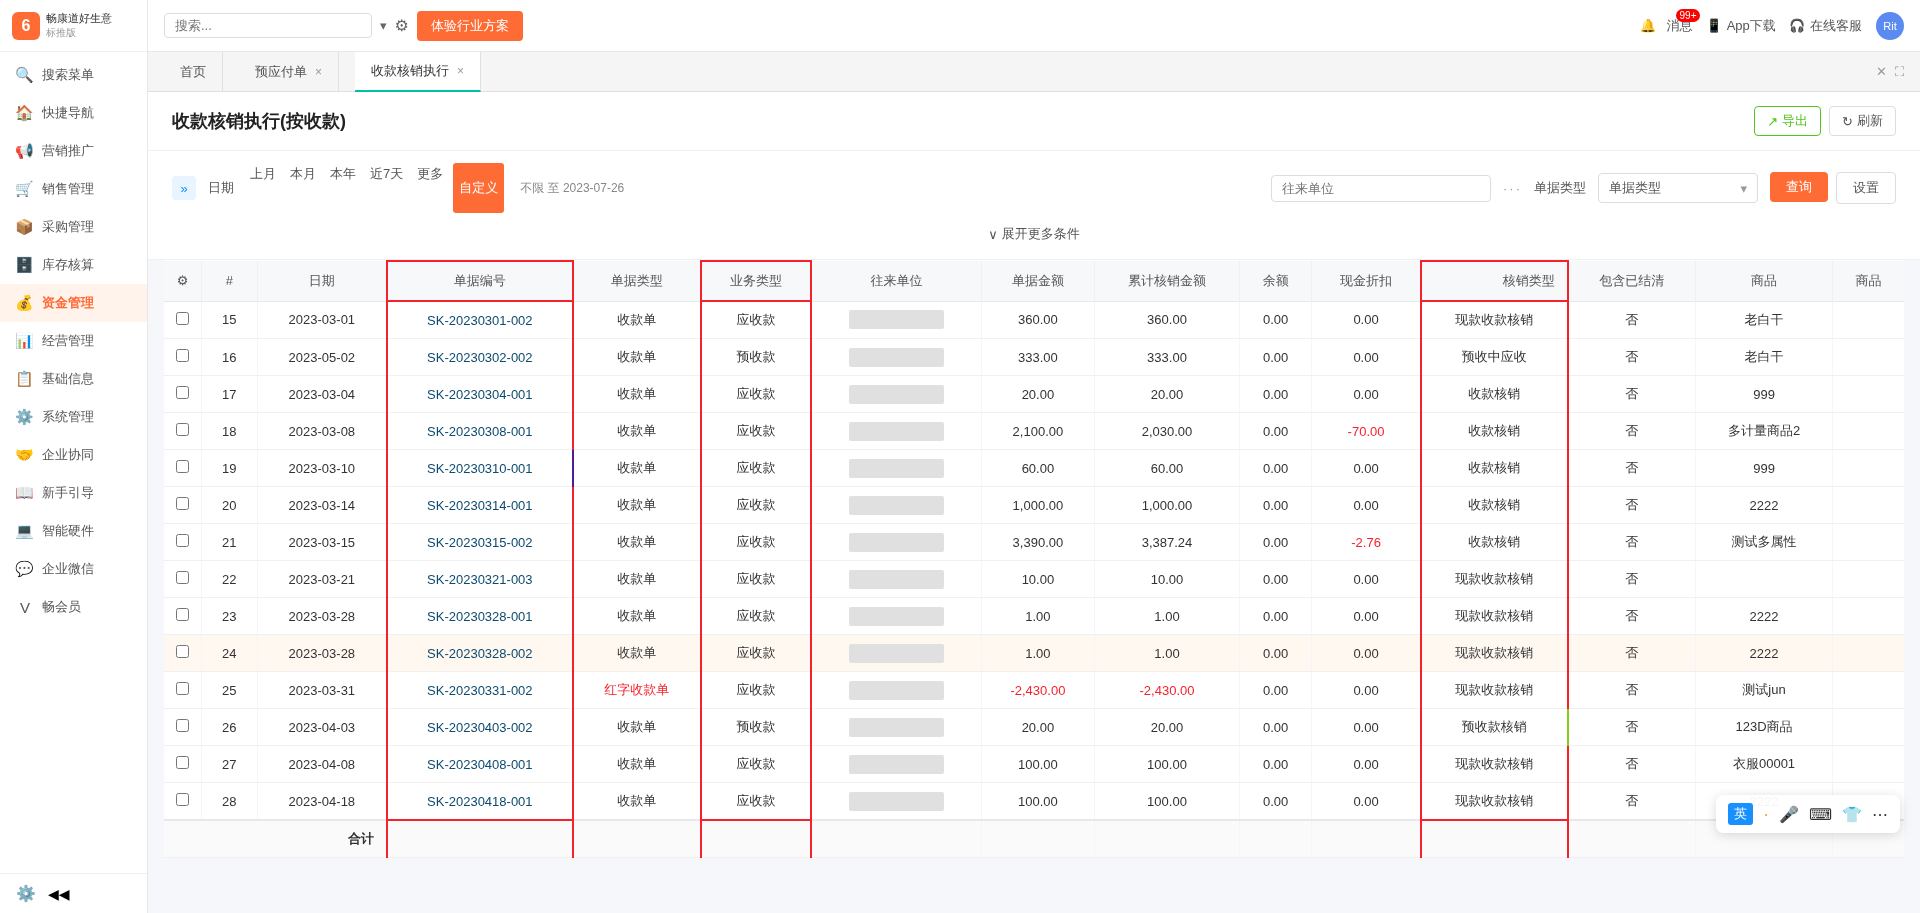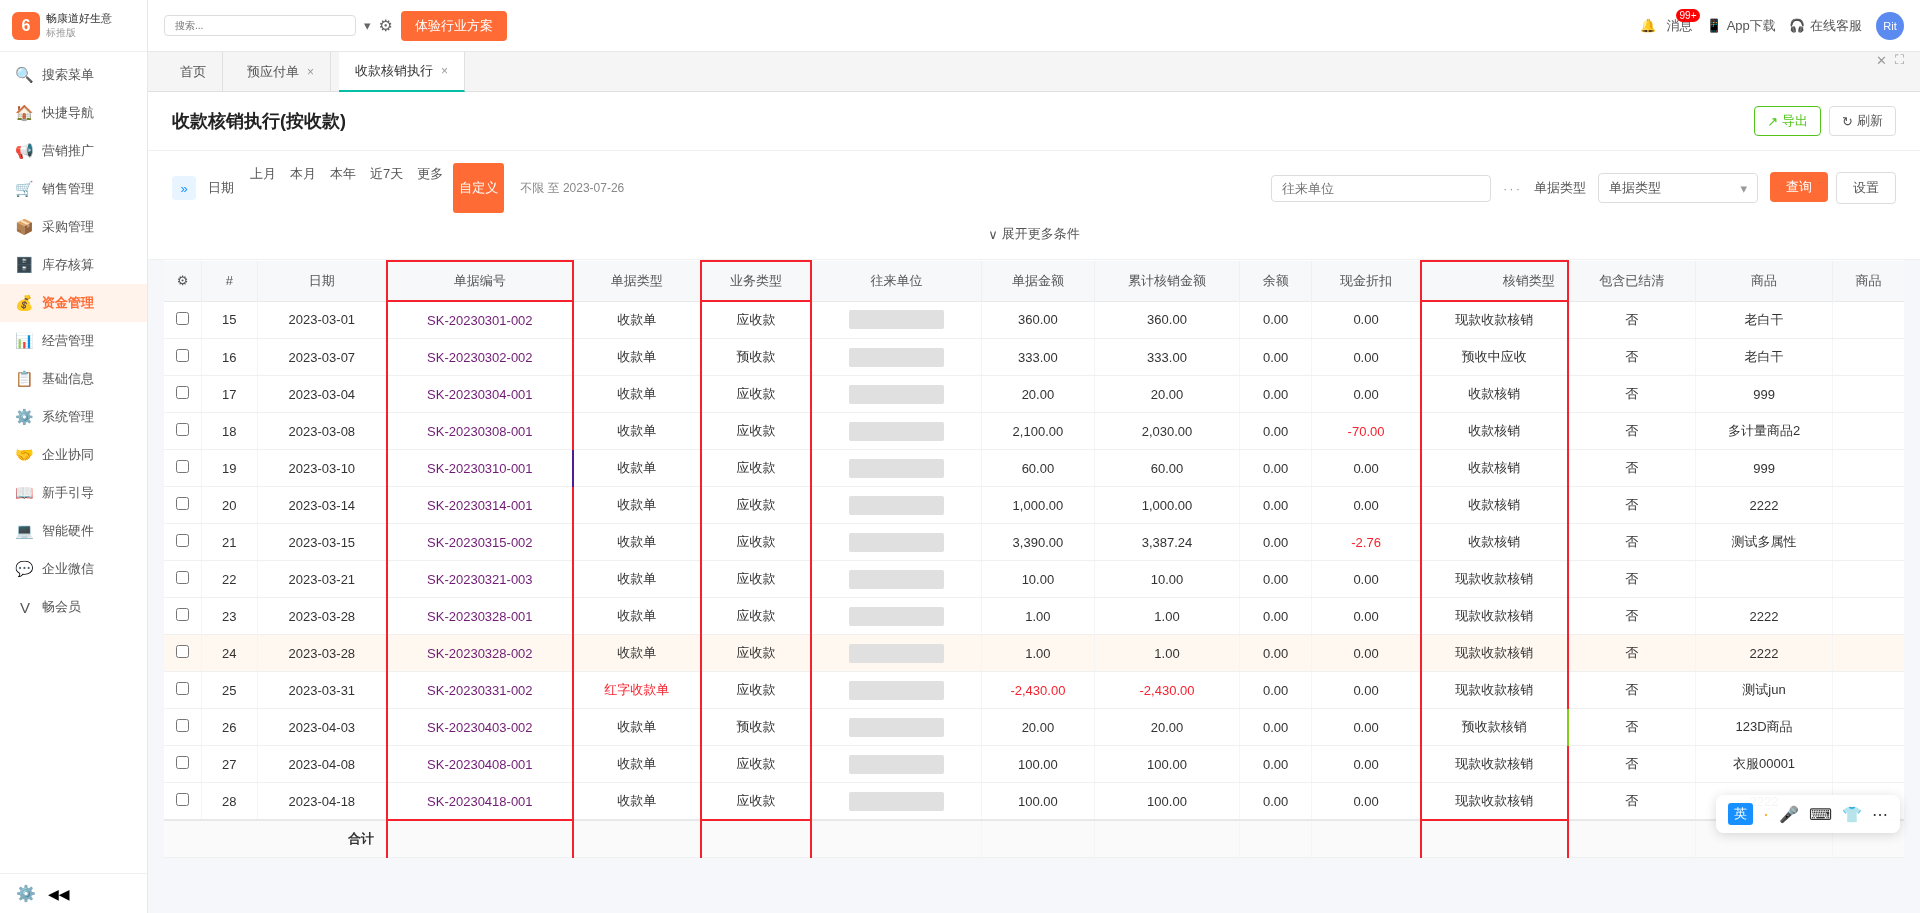--- a/index.html
+++ b/index.html
@@ -57,46 +57,46 @@
       height: 52px;
       background: #fff;
       display: flex; align-items: center;
       padding: 0 16px;
       border-bottom: 1px solid #e8e8e8;
       gap: 12px;
     }
     .topbar-breadcrumb { display: flex; align-items: center; gap: 8px; flex: 1; }
     .topbar-input {
       border: 1px solid #ddd; border-radius: 4px;
-      padding: 4px 10px; font-size: 10px;
-      width: 192px; color: #ccc;
+      padding: 4px 10px; font-size: 13px;
+      width: 208px; color: #ccc;
     }
     .topbar-dropdown { color: #666; cursor: pointer; }
     .topbar-gear { color: #666; cursor: pointer; font-size: 16px; }
     .topbar-btn-orange {
       background: #ff6b35; color: white;
       border: none; border-radius: 4px;
       padding: 6px 14px; cursor: pointer; font-size: 13px;
     }
     .topbar-right { display: flex; align-items: center; gap: 14px; color: #555; font-size: 13px; }
     .topbar-badge-wrap { position: relative; cursor: pointer; }
     .topbar-badge {
       position: absolute; top: -8px; right: -8px;
       background: red; color: white; font-size: 10px;
       border-radius: 8px; padding: 1px 4px; min-width: 16px; text-align: center;
     }
 
     
     .tabbar {
       height: 40px;
       background: #f5f5f5;
-      display: flex; align-items: flex-start;
+      display: flex; align-items: center;
       padding: 0 16px;
       border-bottom: 1px solid #e0e0e0;
-      gap: 8px;
+      gap: 16px;
     }
     .tab {
       height: 40px;
       display: flex; align-items: center;
       padding: 0 16px;
       cursor: pointer;
       font-size: 13px;
       color: #555;
       border-right: 1px solid #e0e0e0;
       white-space: nowrap;
@@ -201,21 +201,21 @@
     td {
       padding: 9px 12px;
       text-align: center;
       color: #333;
       border-bottom: 1px solid #f0f0f0;
       border-right: 1px solid #f5f5f5;
       white-space: nowrap;
     }
     td:last-child { border-right: none; }
     tr.highlighted td { background: #fff8f0; }
-    .link-text { color: #701a75; cursor: pointer; text-decoration: none; }
+    .link-text { color: #0c4a6e; cursor: pointer; text-decoration: none; }
     .text-red { color: #f5222d; }
     .col-settings { width: 36px; }
 
     
     .table-footer td { background: #fafafa; font-weight: bold; border-top: 2px solid #e8e8e8; }
 
     
     ::-webkit-scrollbar { width: 6px; height: 6px; }
     ::-webkit-scrollbar-thumb { background: #ccc; border-radius: 3px; }
     ::-webkit-scrollbar-track { background: #f5f5f5; }
@@ -461,21 +461,21 @@
       <td>0.00</td>
       <td class="">0.00</td>
       <td style="border-left: 2px solid rgb(245, 34, 45); border-right: 2px solid rgb(245, 34, 45); border-top: 2px solid rgb(245, 34, 45);">现款收款核销</td>
       <td>否</td>
       <td>老白干</td>
       <td></td>
     </tr>
             <tr>
       <td><input type="checkbox" style=""></td>
       <td>16</td>
-      <td>2023-03-07</td>
+      <td>2023-05-02</td>
       <td style="border-left: 2px solid #f5222d; border-right: 2px solid #f5222d;"><a href="#" class="link-text">SK-20230302-002</a></td>
       <td class="">收款单</td>
       <td style="border-left: 2px solid #f5222d; border-right: 2px solid #f5222d;">预收款</td>
       <td><span style="background:#e0e0e0;color:#e0e0e0;border-radius:2px;padding:2px 20px;">██████</span></td>
       <td class="">333.00</td>
       <td class="">333.00</td>
       <td>0.00</td>
       <td class="">0.00</td>
       <td style="border-left: 2px solid #f5222d; border-right: 2px solid #f5222d;">预收中应收</td>
       <td>否</td>

